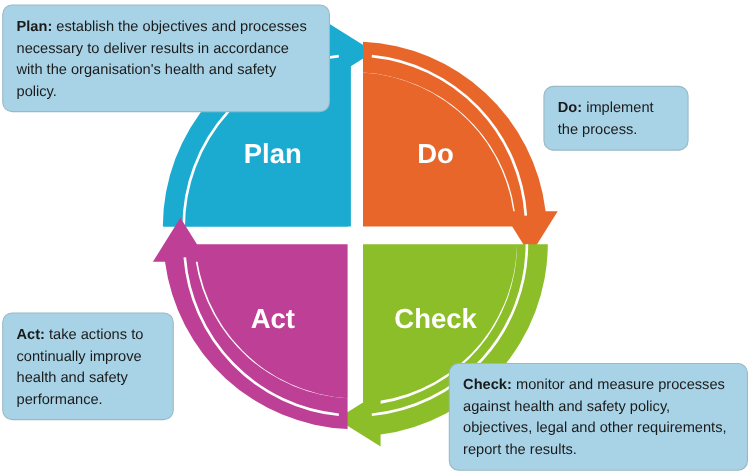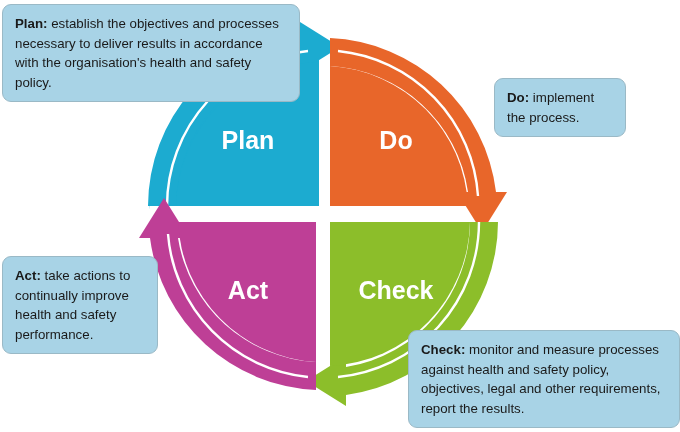--- a/index.html
+++ b/index.html
@@ -53,21 +53,21 @@
     font-size: 13.3px;
     line-height: 19.5px;
     padding: 9px 11px 9px 12px;
   }
   .callout b {
     font-weight: bold;
   }
 
   #callout-plan  { left: 2px;   top: 4px;   width: 298px; }
   #callout-do    { left: 462px; top: 78px;  width: 132px; margin-left: 32px; }
-  #callout-act   { left: 2px;   top: 256px; width: 156px; }
+  #callout-act   { left: 2px;   top: 284px; width: 156px; }
   #callout-check { left: 408px; top: 330px; width: 272px; }
 </style>
 </head>
 <body>
 
 <div id="stage">
 
   <svg id="wheel" viewBox="0 0 680 432">
 
     <g>

